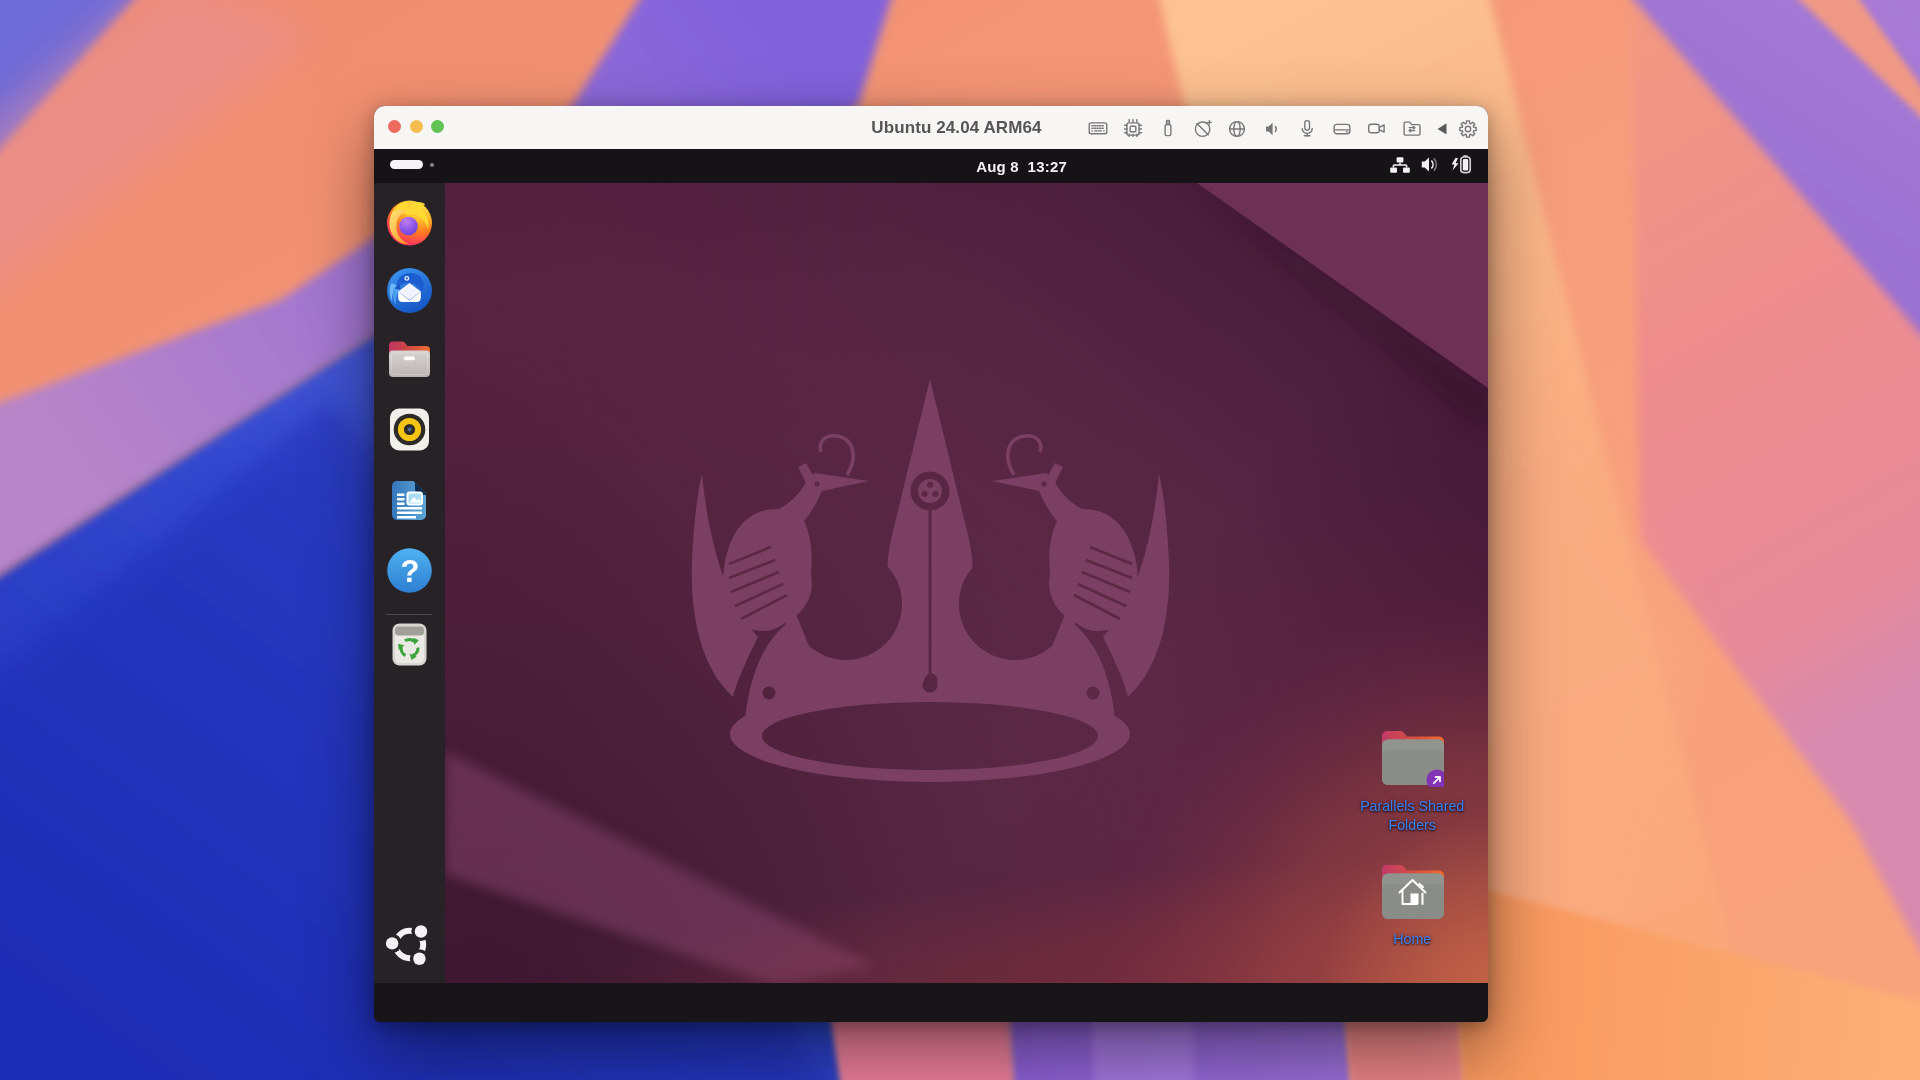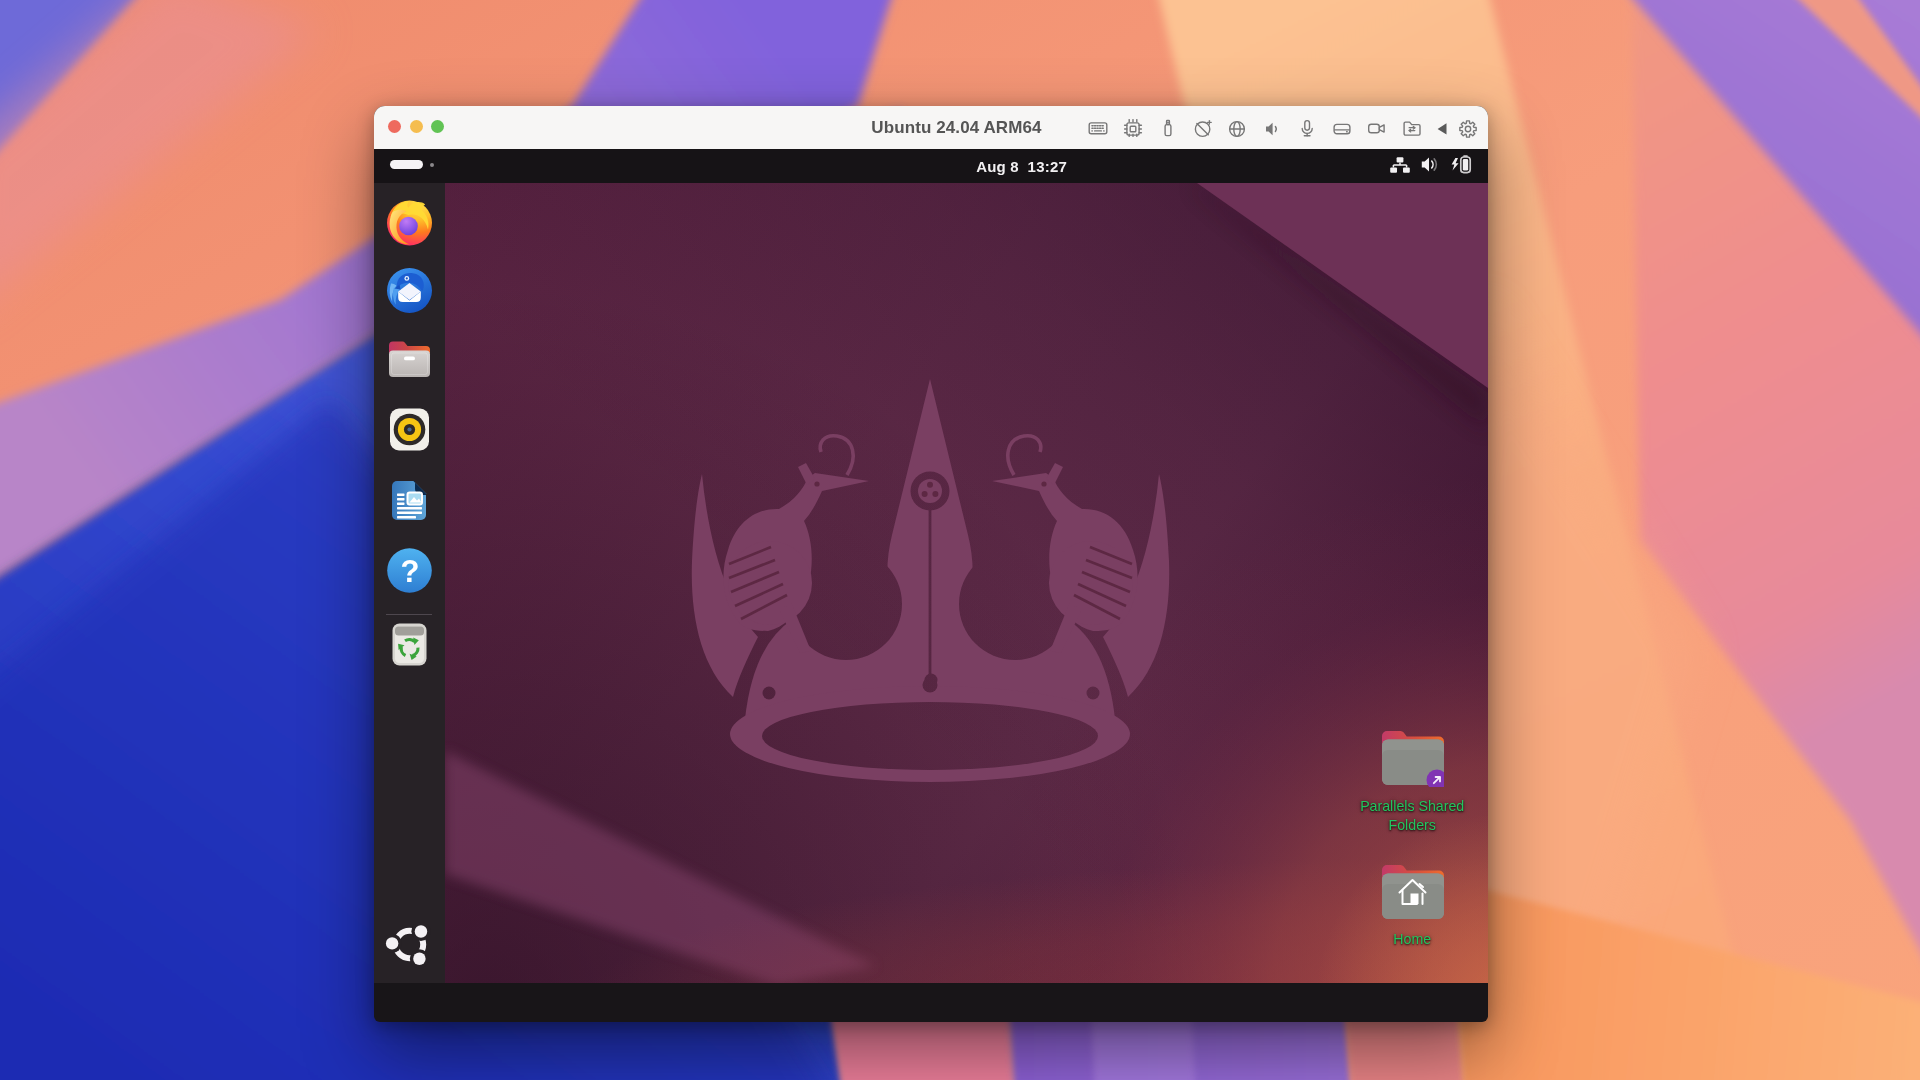--- a/index.html
+++ b/index.html
@@ -21,21 +21,21 @@
   .tbi { position:absolute; top:10.5px; }
   #topbar { position:absolute; left:0; top:42.5px; width:100%; height:34px; background:#161316; }
   #pill { position:absolute; left:16px; top:54.3px; width:32.5px; height:9px; border-radius:5px; background:#f5f3f5; }
   #pilldot { position:absolute; left:55.5px; top:57px; width:4px; height:4px; border-radius:50%; background:#8b888b; }
   #clock { position:absolute; left:493px; top:42.5px; width:200px; height:34px; line-height:35px; text-align:right;
     font-size:15px; font-weight:bold; color:#f2f0f2; letter-spacing:0.2px; }
   #dock { position:absolute; left:0; top:76.5px; width:70.5px; height:800px; background:#272226; }
   .dicon { position:absolute; left:11px; width:49px; height:49px; }
   #dsep { position:absolute; left:12px; top:431.5px; width:46px; height:1px; background:#4e474e; }
   #desk { position:absolute; left:70.5px; top:76.5px; width:1043px; height:800px; }
-  .dlbl { position:absolute; color:#22c55e; font-size:14.2px; text-align:center; width:160px;
+  .dlbl { position:absolute; color:#3b82f6; font-size:14.2px; text-align:center; width:160px;
     text-shadow:0 1px 2px rgba(0,0,0,.85), 0 0 4px rgba(0,0,0,.4); line-height:19px; }
 </style>
 </head>
 <body>
 <svg id="bg" viewBox="0 0 1920 1080" preserveAspectRatio="none">
   <defs>
     <linearGradient id="base" x1="0" y1="0" x2="1" y2="1">
       <stop offset="0" stop-color="#ef8a6c"></stop>
         <stop offset="0.5" stop-color="#f79d7c"></stop>
         <stop offset="1" stop-color="#f9a47c"></stop>

